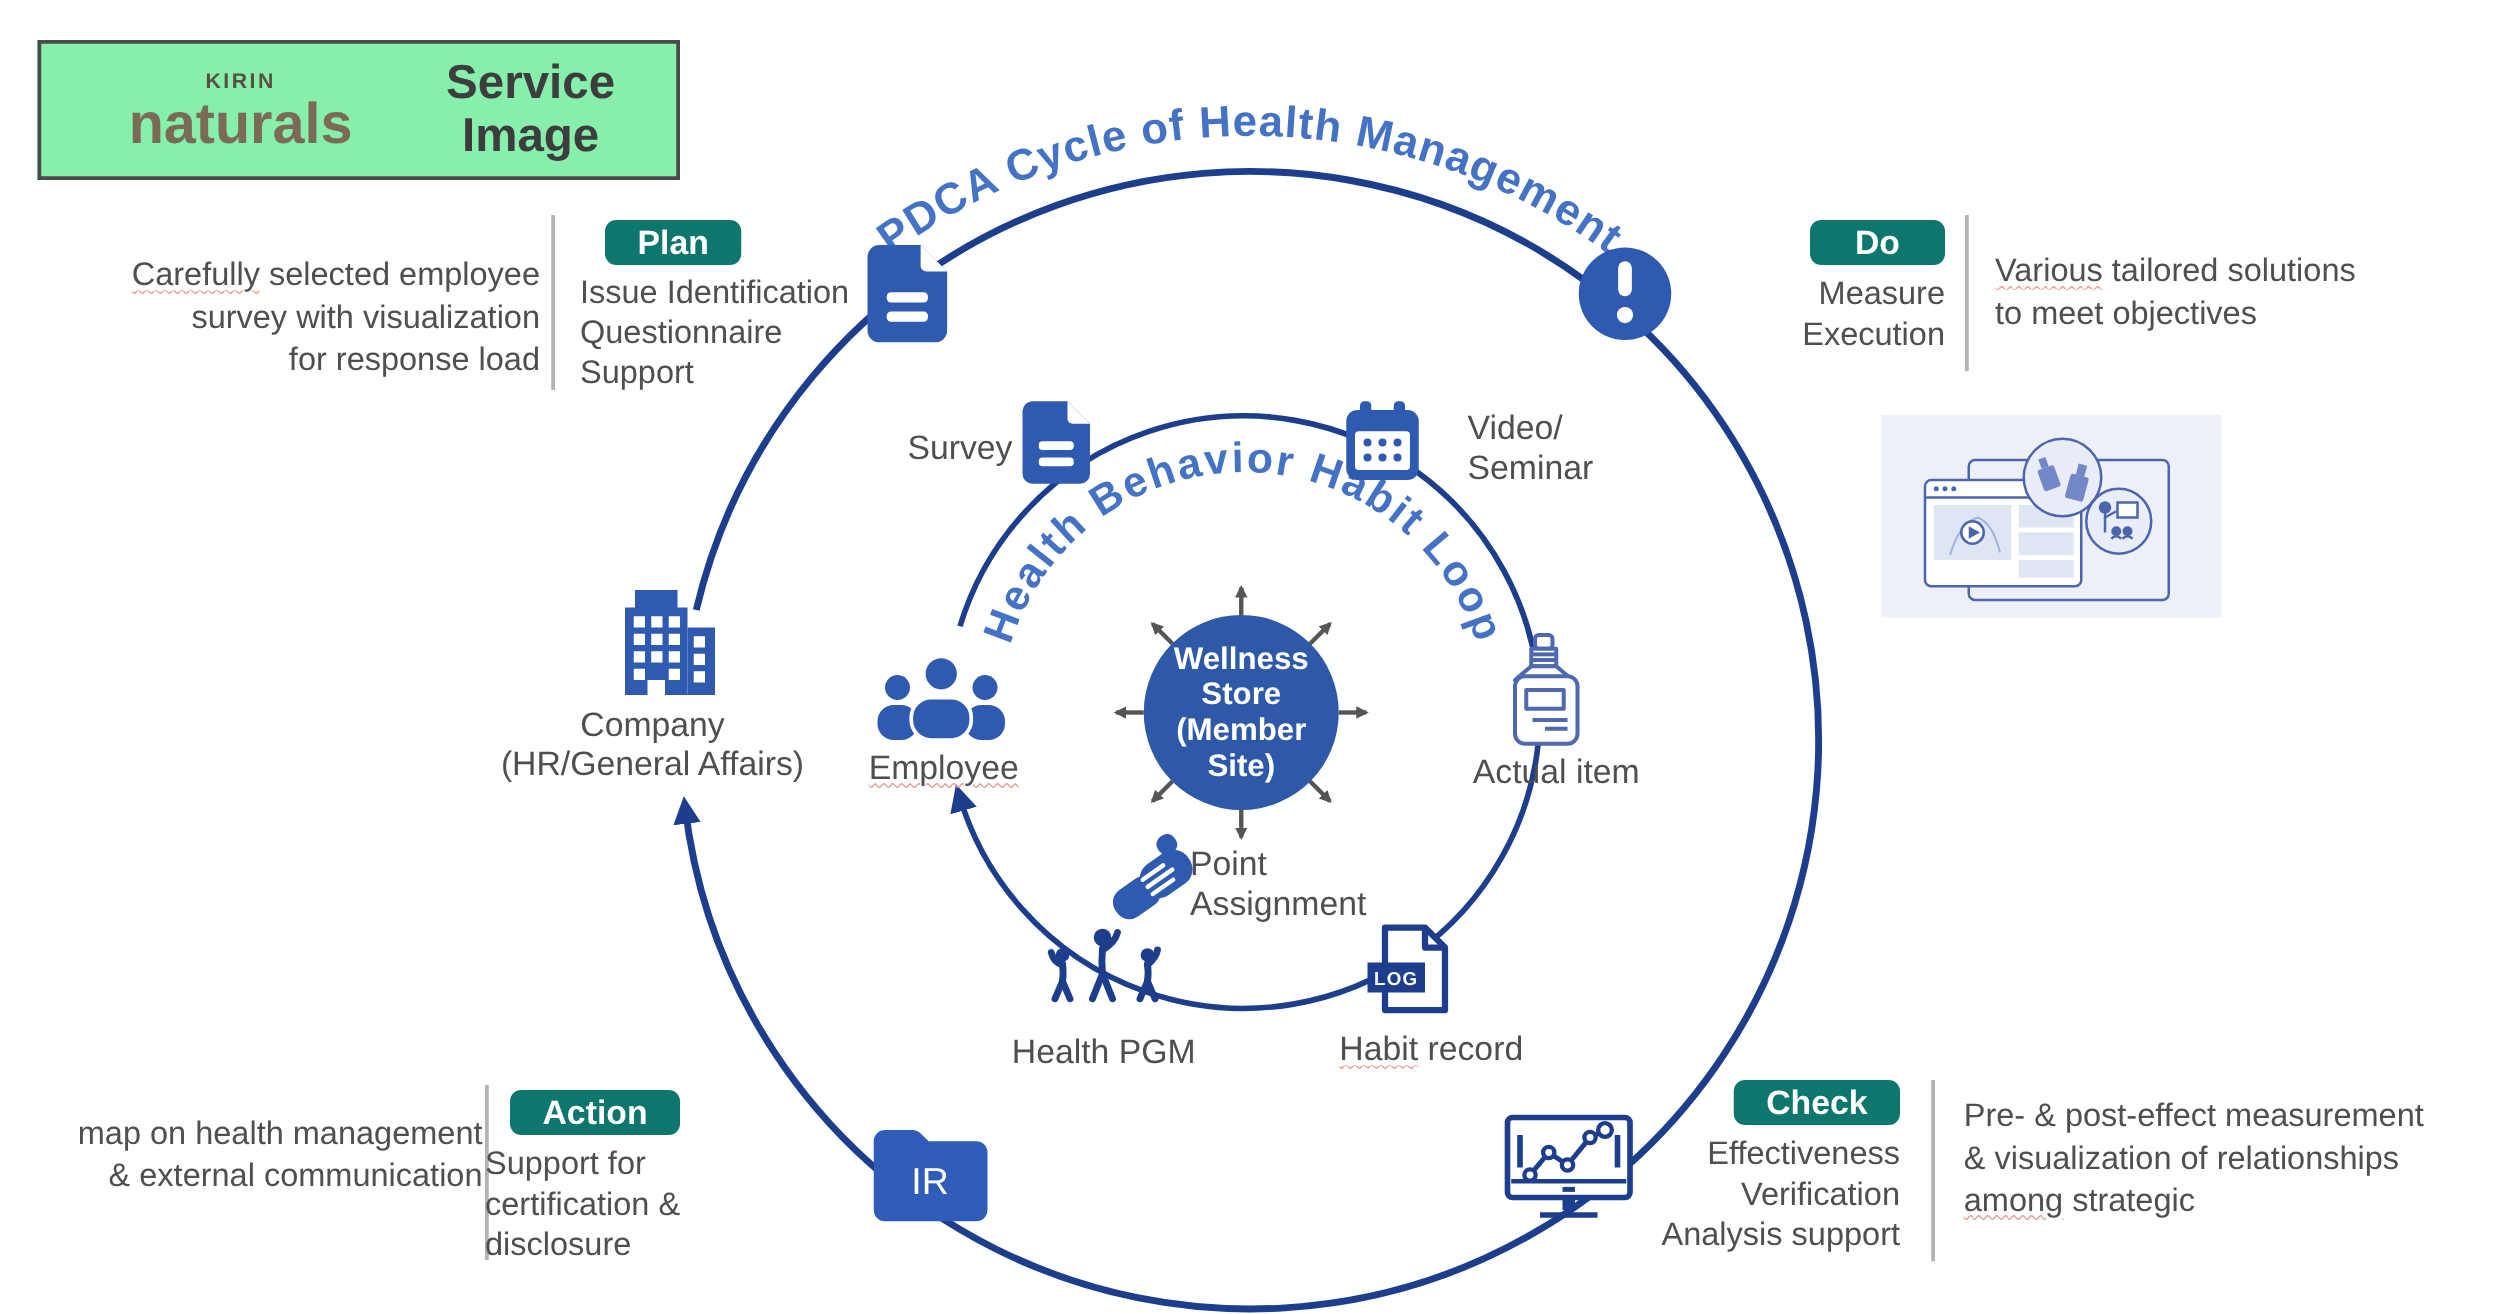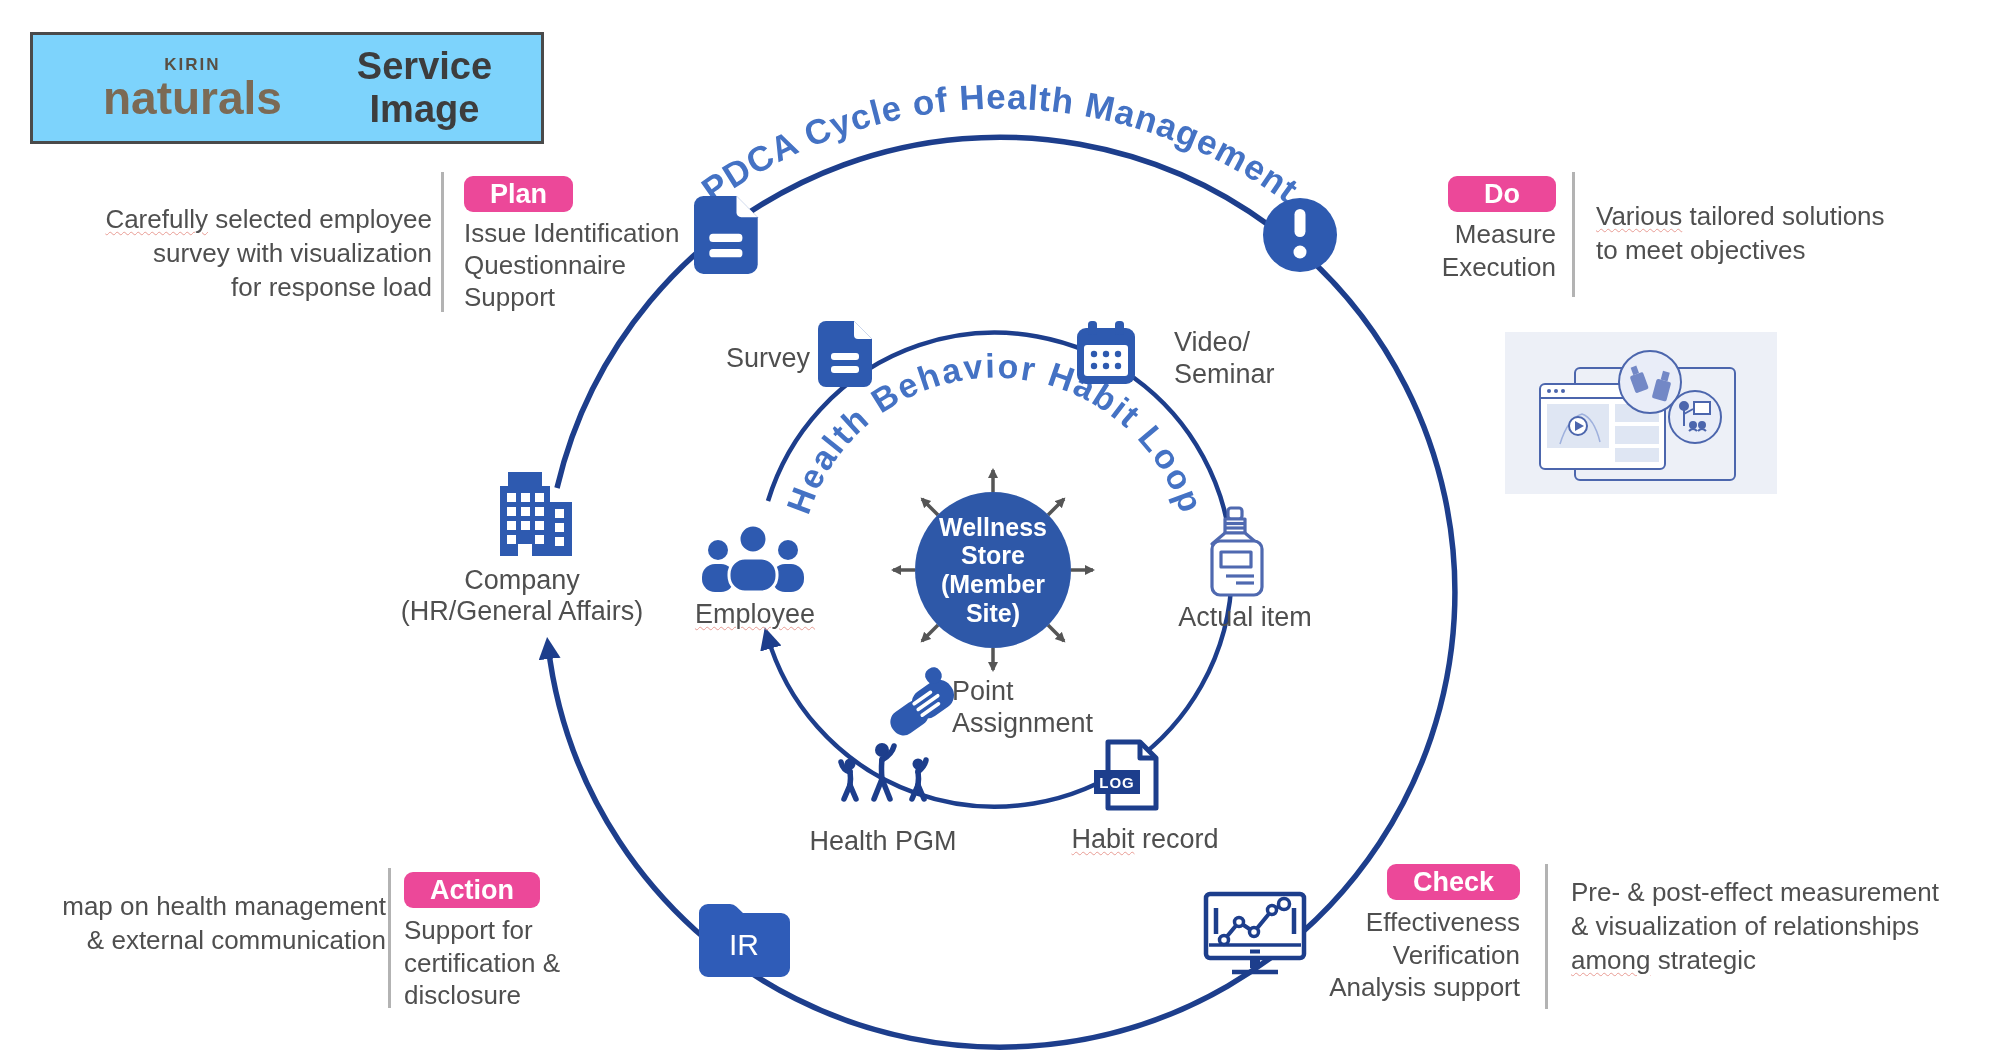--- a/index.html
+++ b/index.html
@@ -1,27 +1,27 @@
 <!DOCTYPE html>
 <html><head>
 <meta charset="utf-8">
 <style>
   html,body{margin:0;padding:0;background:#fff;font-family:"Liberation Sans",sans-serif;}
   #stage{position:relative;width:2000px;height:1051px;background:#ffffff;overflow:hidden;}
   .abs{position:absolute;}
   svg text{font-family:"Liberation Sans",sans-serif;}
   .note{font-size:26px;color:#4f4f4f;line-height:1.3;}
   .label{font-size:27px;color:#4f4f4f;line-height:1.18;}
-  .badge{display:inline-block;background:#ec4899;color:#fff;font-weight:bold;font-size:27px;
-         padding:2px 26px;border-radius:9px;line-height:1.2;}
+  .badge{display:inline-block;background:#0f766e;color:#fff;font-weight:bold;font-size:27px;
+         padding:2px 26px;border-radius:9px;line-height:1.2;margin-left:20px;}
   .sq{text-decoration-line:underline;text-decoration-style:wavy;text-decoration-color:#e89c94;
       text-decoration-thickness:1px;text-underline-offset:3px;}
   .vdiv{width:3px;background:#b3b3b3;}
   .ctr{text-align:center;} .rgt{text-align:right;}
-  #logo-box{left:30px;top:32px;width:514px;height:112px;border:3px solid #4a4a4a;background:#7dd3fc;
+  #logo-box{left:30px;top:32px;width:514px;height:112px;border:3px solid #4a4a4a;background:#86efac;
             display:flex;align-items:center;gap:26px;padding-left:70px;box-sizing:border-box;}
   .brand{text-align:center;line-height:1;}
   .kirin{font-size:17px;font-weight:bold;color:#594f43;letter-spacing:2px;}
   .naturals{font-size:46px;font-weight:bold;color:#7b6a55;margin-top:2px;}
   .svc{font-size:38px;font-weight:bold;color:#3d3d3d;text-align:center;}
   #wellness-text{left:915px;top:494px;width:156px;height:152px;display:flex;flex-direction:column;
                  justify-content:center;text-align:center;color:#fff;font-weight:bold;font-size:25px;line-height:1.15;}
 </style>
 </head>
 <body>
@@ -311,21 +311,21 @@
     <div>Store</div>
     <div>(Member</div>
     <div>Site)</div>
   </div>
 
   <div class="abs note rgt" style="left:48px;top:890px;width:338px;">
     <div>map on health management</div>
     <div>&amp; external communication</div>
   </div>
   <div class="abs vdiv" style="left:388px;top:868px;height:140px;"></div>
-  <div class="abs" style="left:404px;top:872px;width:230px;">
+  <div class="abs" style="left:388px;top:872px;width:230px;">
     <div class="badge">Action</div>
     <div class="note" style="margin-top:6px;line-height:1.25;">
       <div>Support for</div>
       <div>certification &amp;</div>
       <div>disclosure</div>
     </div>
   </div>
 
   <div class="abs rgt" style="left:1268px;top:864px;width:252px;">
     <div class="badge">Check</div>

